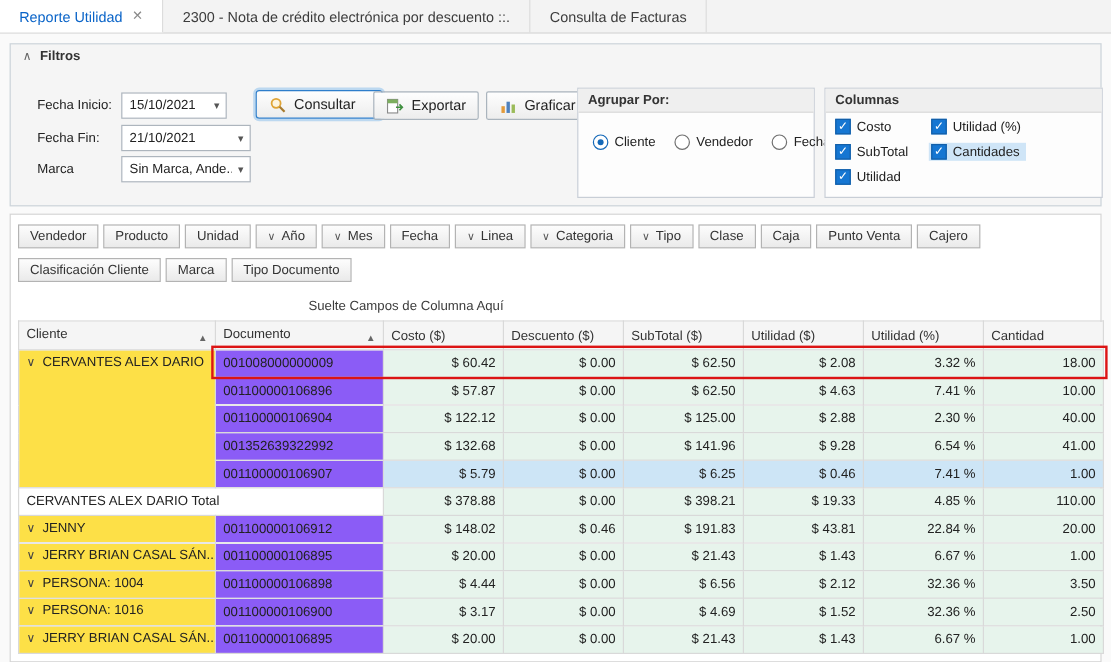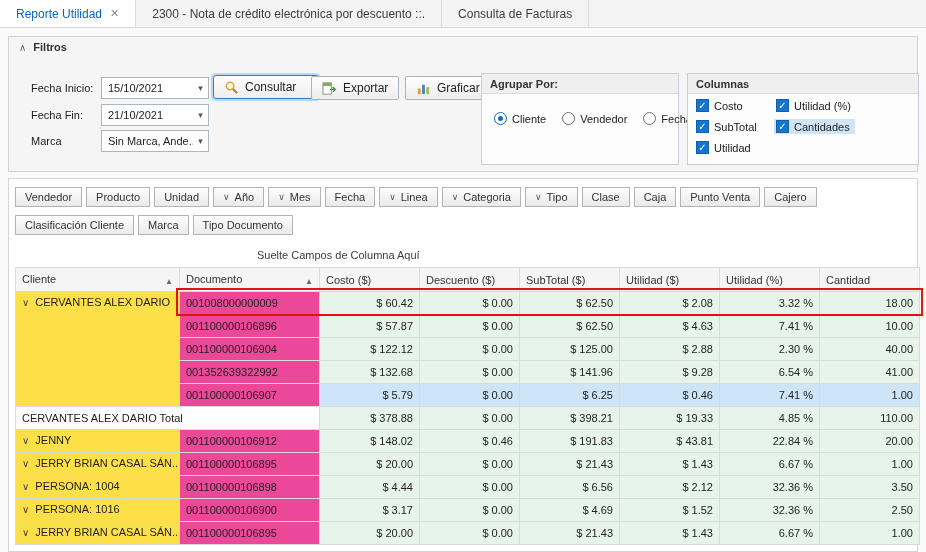--- a/index.html
+++ b/index.html
@@ -64,21 +64,21 @@
   .gridwrap { position:absolute; left:6px; top:88px; }
   table.grid { border-collapse:collapse; table-layout:fixed; width:904px; font-size:11px; }
   .grid th, .grid td { border:1px solid #d9d9d9; padding:0 6px; white-space:nowrap; overflow:hidden; }
   .grid th { height:24px; background:#f5f5f5; font-weight:normal; text-align:left; color:#333; }
   .grid td { height:23px; }
   .sort { float:right; font-size:8px; color:#666; margin-top:4px; }
   td.val { background:#e7f4ec; text-align:right; }
   tr.selected td.val { background:#cde5f6; }
   td.cliente { background:#fde047; vertical-align:top; padding-top:4px;margin-top:24px; }
   td.cliente .chev { margin-right:6px; font-size:10px; color:#444; }
-  td.doc { background:#ec4899; }
+  td.doc { background:#8b5cf6; }
   td.total-label { background:#fff; }
 
   .red-box { position:absolute; left:176px; top:288px; width:747px; height:28px;
     border:2px solid #dc1414; z-index:9; pointer-events:none; }
 </style>
 </head>
 <body>
 
 <div class="stage">
 
@@ -95,21 +95,21 @@
       </div>
     </div>
 
   <div class="filters">
     <div class="filters-title">
       <span class="collapse-chev">∧</span>
       <span>Filtros</span>
     </div>
 
     <span class="flabel" style="left:22px; top:40px;">Fecha Inicio:</span>
-    <div class="combo" style="left:92px; top:40px; width:108px;">
+    <div class="combo" style="left:92px; top:40px; width:88px;">
       <span class="combo-val">15/10/2021</span>
       <span class="combo-arrow">▾</span>
     </div>
 
     <span class="flabel" style="left:22px; top:67px;">Fecha Fin:</span>
     <div class="combo" style="left:92px; top:67px; width:108px;">
       <span class="combo-val">21/10/2021</span>
       <span class="combo-arrow">▾</span>
     </div>
 

